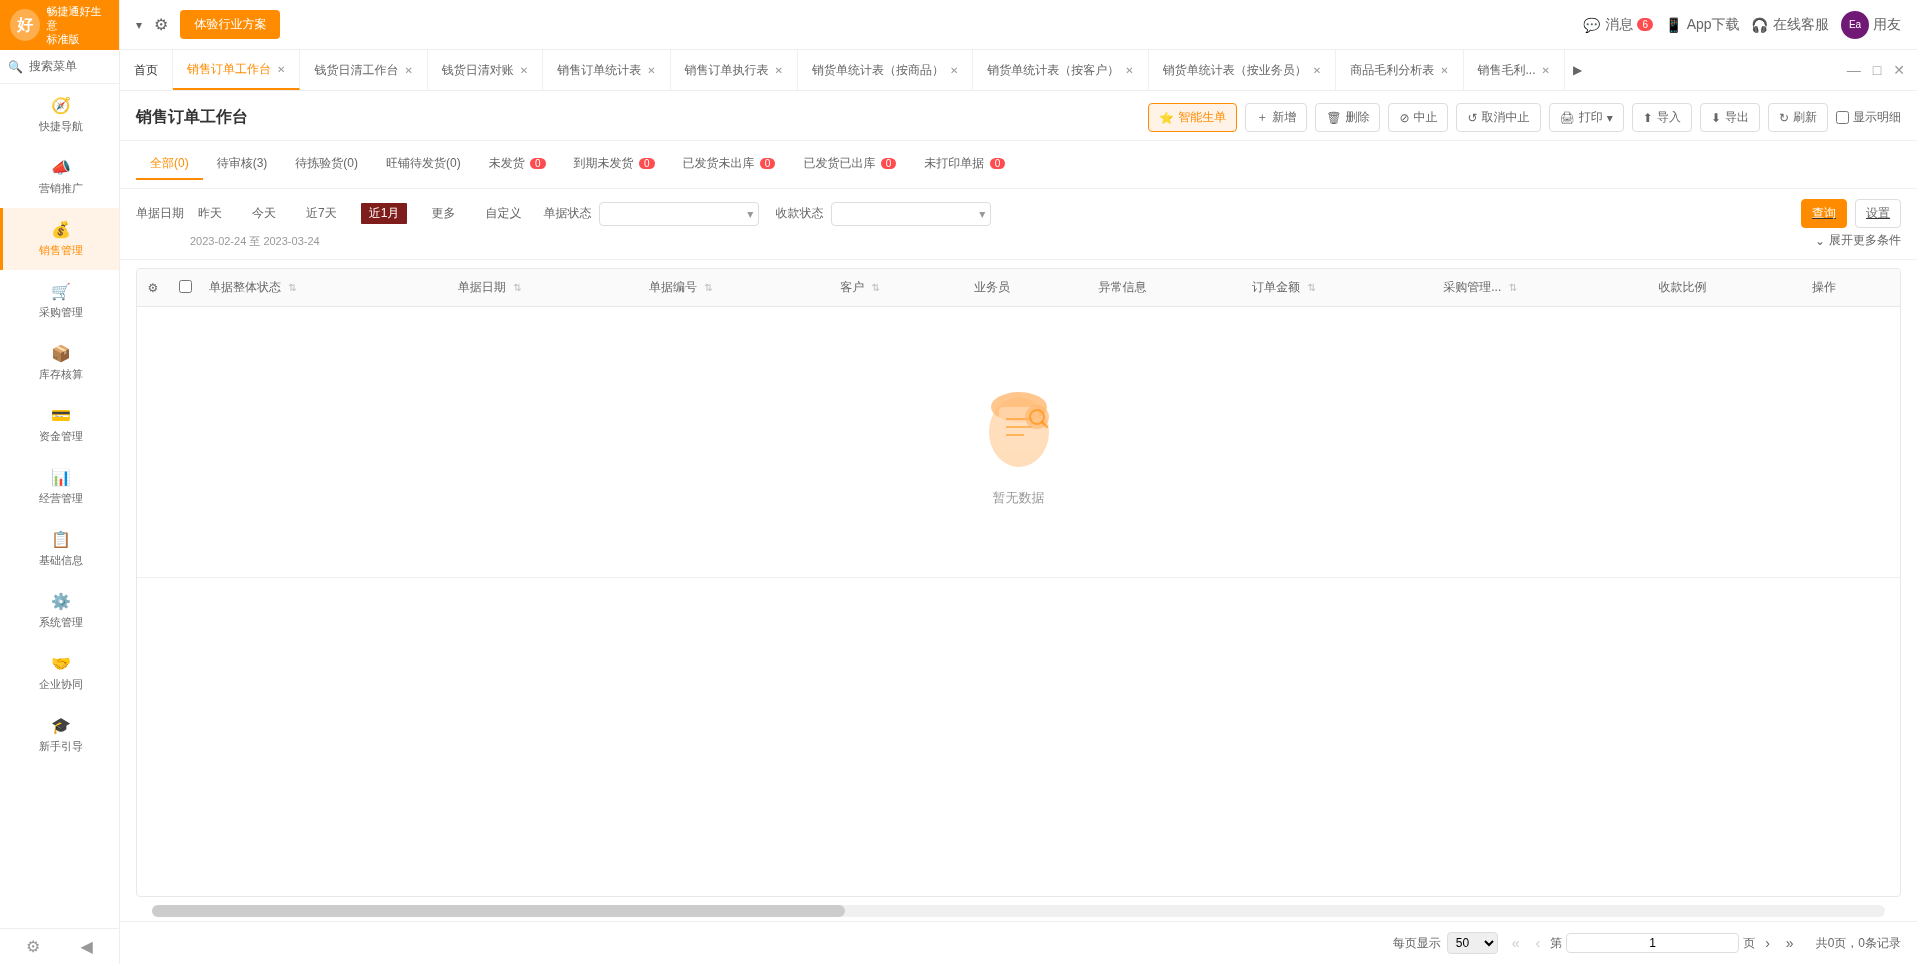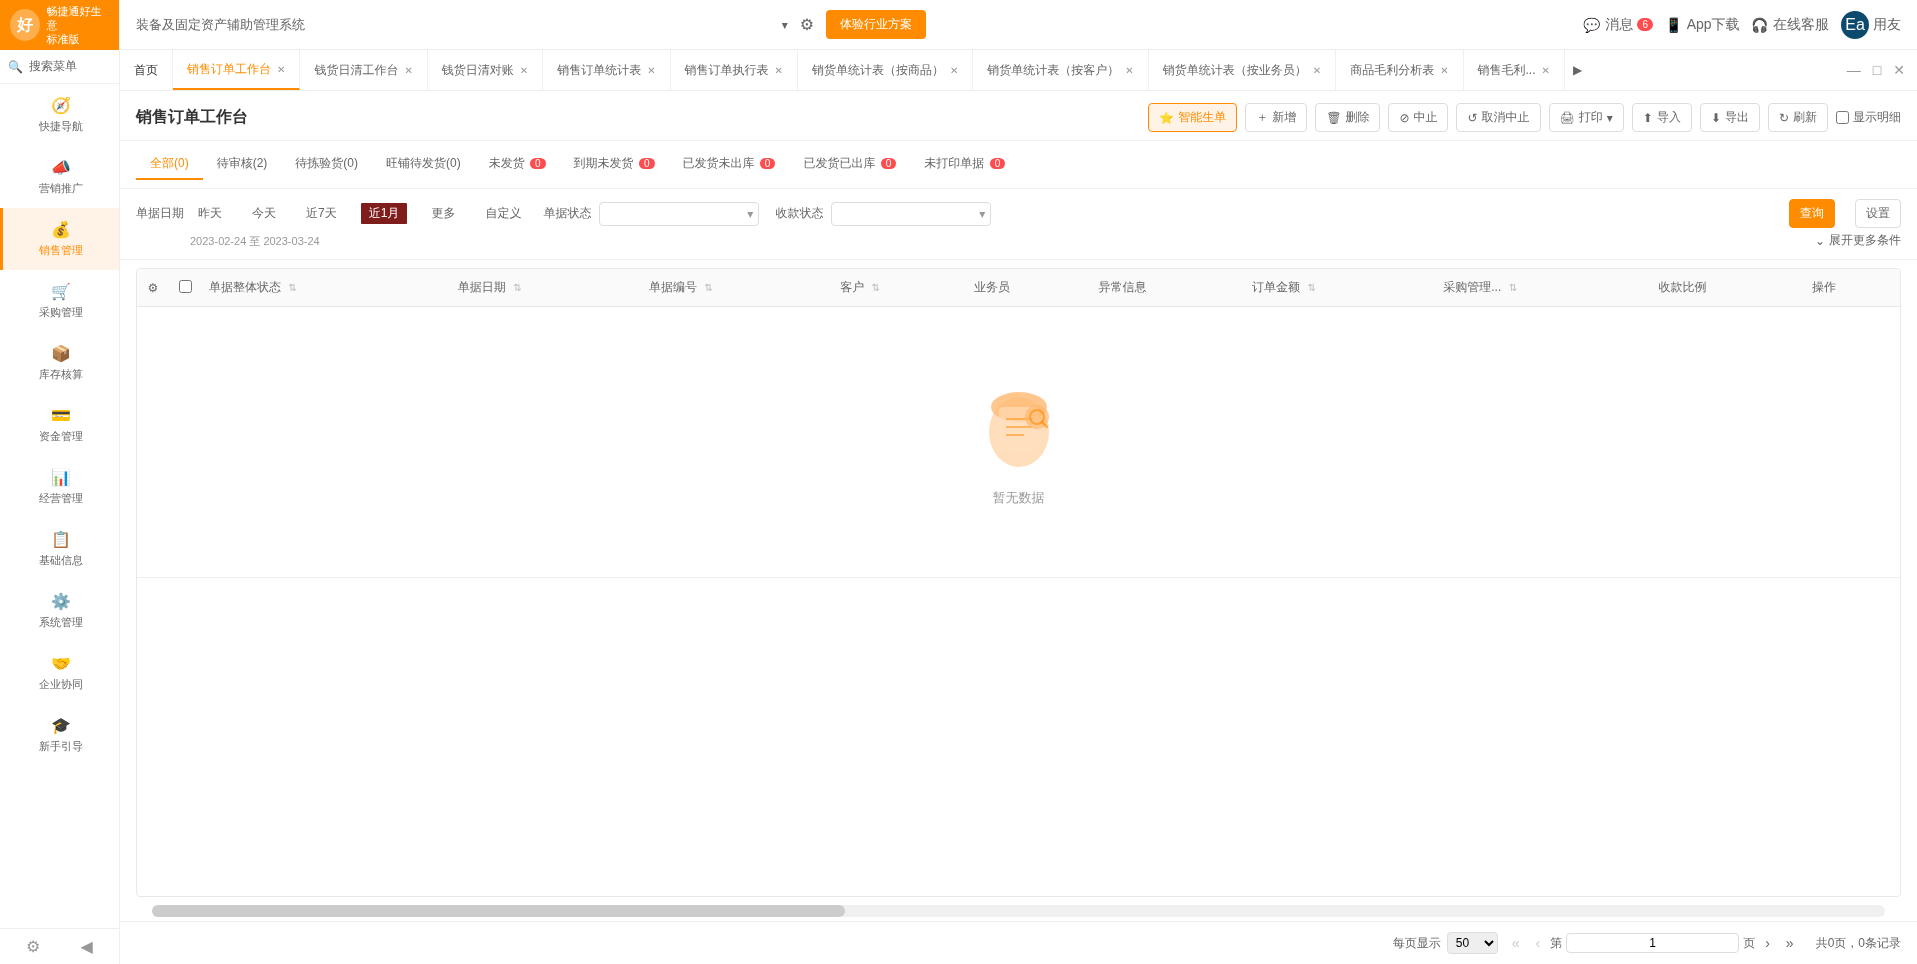--- a/index.html
+++ b/index.html
@@ -20,21 +20,21 @@
     
     .main { flex: 1; display: flex; flex-direction: column; overflow: hidden; }
 
     
     .topbar { height: 50px; background: white; display: flex; align-items: center; padding: 0 16px; border-bottom: 1px solid #eee; gap: 12px; }
     .topbar-title { color: #666; font-size: 13px; flex: 1; }
     .topbar-btn { background: #ff8c00; color: white; border: none; border-radius: 4px; padding: 6px 14px; cursor: pointer; font-size: 12px; }
     .topbar-icon-btn { color: #666; cursor: pointer; font-size: 14px; display: flex; align-items: center; gap: 4px; }
     .topbar-dropdown { display: flex; align-items: center; gap: 4px; color: #666; cursor: pointer; }
     .badge { background: #ff4d4f; color: white; border-radius: 10px; padding: 1px 5px; font-size: 10px; min-width: 16px; text-align: center; }
-    .user-avatar { width: 28px; height: 28px; background: #0c4a6e; border-radius: 50%; display: flex; align-items: center; justify-content: center; color: white; font-size: 16px; }
+    .user-avatar { width: 28px; height: 28px; background: #701a75; border-radius: 50%; display: flex; align-items: center; justify-content: center; color: white; font-size: 10px; }
 
     
     .tabbar { background: white; display: flex; align-items: center; border-bottom: 1px solid #eee; overflow: hidden; }
     .tab { display: flex; align-items: center; padding: 10px 14px; cursor: pointer; white-space: nowrap; color: #666; font-size: 12px; border-right: 1px solid #f0f0f0; gap: 6px; min-height: 40px; }
     .tab.active { background: #fff; color: #ff8c00; border-bottom: 2px solid #ff8c00; font-weight: 500; }
     .tab.home { font-weight: 500; color: #333; }
     .tab-close { color: #999; font-size: 10px; cursor: pointer; }
     .tabbar-more { display: flex; align-items: center; padding: 0 8px; color: #666; cursor: pointer; }
     .tabbar-controls { display: flex; align-items: center; gap: 4px; padding: 0 8px; margin-left: auto; }
     .tabbar-ctrl-btn { color: #999; cursor: pointer; padding: 2px 4px; font-size: 14px; }
@@ -187,21 +187,20 @@
 
   <div class="sidebar-bottom">
     <span class="sidebar-bottom-btn">⚙</span>
     <span class="sidebar-bottom-btn">◀</span>
   </div>
 </div>
 
 <div class="main">
 
   <div class="topbar">
-    <span class="topbar-title">装备及固定资产辅助管理系统</span>
     <div class="topbar-dropdown">
       <span>▾</span>
     </div>
     <span style="color:#666;font-size:16px;cursor:pointer;">⚙</span>
     <button class="topbar-btn">体验行业方案</button>
     <div style="flex:1"></div>
     <div class="topbar-icon-btn">
       <span>💬</span>
       <span>消息</span>
       <span class="badge">6</span>
@@ -322,21 +321,21 @@
             <span>显示明细</span>
           </div>
         </div>
       </div>
 
       <div class="filter-tabs">
         <div class="filter-tab active">
           <span>全部(0)</span>
         </div>
         <div class="filter-tab">
-          <span>待审核(2)</span>
+          <span>待审核(3)</span>
         </div>
         <div class="filter-tab">
           <span>待拣验货(0)</span>
         </div>
         <div class="filter-tab">
           <span>旺铺待发货(0)</span>
         </div>
         <div class="filter-tab">
           <span>未发货</span>
           <span class="count-badge">0</span>
@@ -383,21 +382,21 @@
           </div>
           <div class="filter-item">
             <span class="filter-label">收款状态</span>
             <div class="filter-input-wrapper">
               <select class="filter-select">
                 <option value=""></option>
               </select>
               <span class="filter-select-arrow">▾</span>
             </div>
           </div>
-          <div style="margin-left:auto;display:flex;gap:20px;align-items:center;">
+          <div style="margin-left:auto;display:flex;gap:8px;align-items:center;text-decoration:underline;">
             <button class="toolbar-btn primary">查询</button>
             <button class="toolbar-btn">设置</button>
           </div>
         </div>
         <div class="filter-row-2">
           <div class="date-range" style="margin-left:54px;">2023-02-24 至 2023-03-24</div>
           <div class="expand-more" style="margin-left:auto;">
             <span>⌄</span>
             <span>展开更多条件</span>
           </div>

